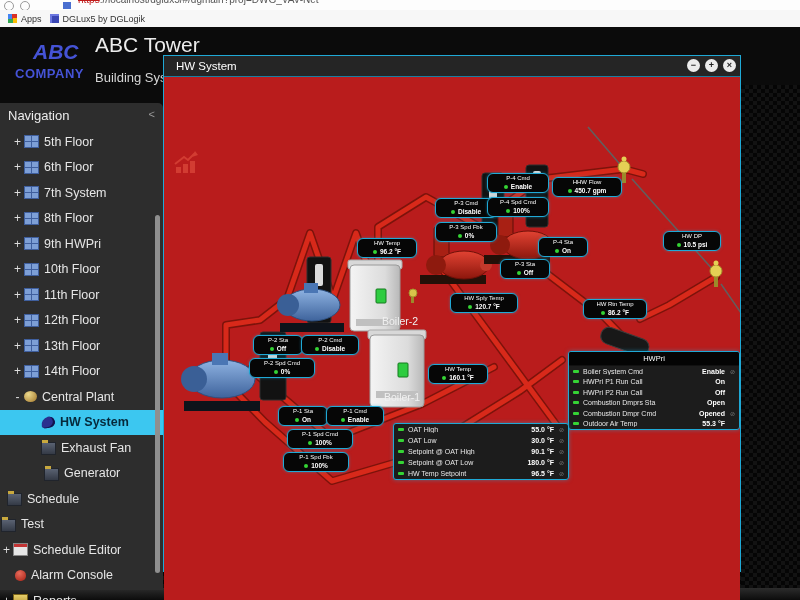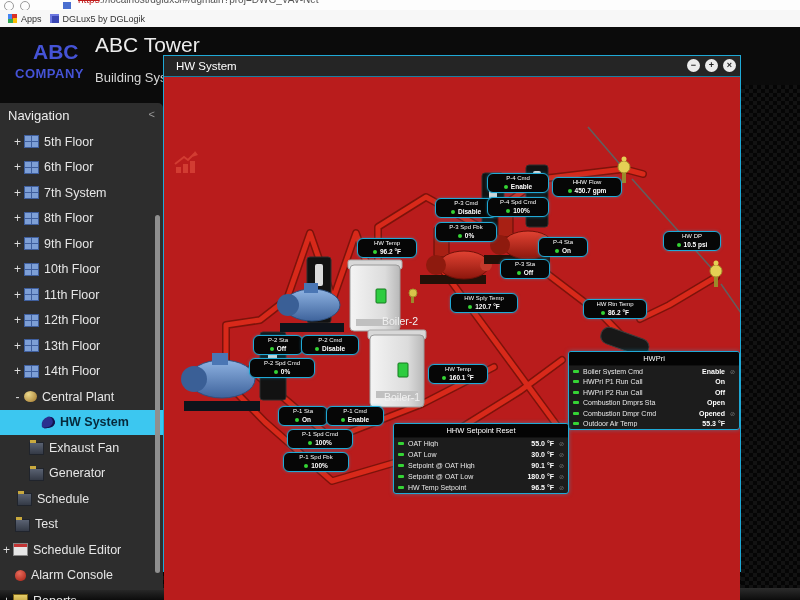--- a/index.html
+++ b/index.html
@@ -12,21 +12,21 @@
   .url-scheme{color:#c11c1c;text-decoration:line-through;}
   .nav-btn{position:absolute;top:1px;width:8px;height:8px;border-radius:50%;border:1.5px solid #9a9a9a;}
   .bookmarks{position:absolute;left:0;top:10px;width:800px;height:17px;background:#f7f7f7;
     border-bottom:6px solid #b91c1c;display:flex;align-items:center;font-size:9px;color:#333;}
   .bm{display:flex;align-items:center;margin-left:8px;}
   .bm-ico{width:9px;height:9px;margin-right:4px;flex:none;}
   .apps-ico{background:conic-gradient(#d93025 0 25%,#fbbc04 0 50%,#34a853 0 75%,#4285f4 0);}
   .dg-ico{background:#3a46b4;box-shadow:inset 2px 2px 0 #6b77e0;}
   
   .page-bg{position:absolute;left:0;top:27px;width:800px;height:573px;background:#0b0b0b;}
-  .logo1{position:absolute;left:33px;top:40px;font-size:21px;font-weight:bold;color:#4553d6;}
+  .logo1{position:absolute;left:33px;top:40px;font-size:21px;font-weight:bold;color:#4553d6;font-style:italic;}
   .logo2{position:absolute;left:15px;top:66px;font-size:13px;font-weight:bold;letter-spacing:.5px;color:#4553d6;text-align:right;}
   .app-title{position:absolute;left:95px;top:33px;font-size:21px;font-weight:400;color:#ececec;}
   .app-sub{position:absolute;left:95px;top:70px;font-size:13px;color:#d6d6d6;}
   
   .sidebar{position:absolute;left:0;top:103px;width:163px;height:487px;background:#2d2d2d;
     border-radius:0 5px 0 0;}
   .nav-head{height:24px;display:flex;align-items:center;color:#ececec;font-size:13px;padding-left:8px;}
   .nav-collapse{position:absolute;right:8px;top:5px;color:#999;font-size:11px;}
   .nav-list{padding-top:2px;}
   .nav-item{height:25.5px;display:flex;align-items:center;font-size:12.5px;color:#e6e6e6;cursor:default;}
@@ -138,21 +138,21 @@
           <span>7th System</span>
         </div>
       <div class="nav-item" style="padding-left:12px">
           <span class="exp">+</span>
           <span class="ico i-building"></span>
           <span>8th Floor</span>
         </div>
       <div class="nav-item" style="padding-left:12px">
           <span class="exp">+</span>
           <span class="ico i-building"></span>
-          <span>9th Floor</span>
+          <span>9th HWPri</span>
         </div>
       <div class="nav-item" style="padding-left:12px">
           <span class="exp">+</span>
           <span class="ico i-building"></span>
           <span>10th Floor</span>
         </div>
       <div class="nav-item" style="padding-left:12px">
           <span class="exp">+</span>
           <span class="ico i-building"></span>
           <span>11th Floor</span>
@@ -174,33 +174,33 @@
         </div>
       <div class="nav-item" style="padding-left:12px">
           <span class="exp">-</span>
           <span class="ico i-plant"></span>
           <span>Central Plant</span>
         </div>
       <div class="nav-item sel" style="padding-left:40px">
           <span class="ico i-hw"></span>
           <span>HW System</span>
         </div>
-      <div class="nav-item" style="padding-left:28px">
+      <div class="nav-item" style="padding-left:40px">
           <span class="ico i-folder"></span>
           <span>Exhaust Fan</span>
         </div>
-      <div class="nav-item" style="padding-left:28px">
+      <div class="nav-item" style="padding-left:43px">
           <span class="ico i-folder"></span>
           <span>Generator</span>
         </div>
-      <div class="nav-item" style="padding-left:16px">
+      <div class="nav-item" style="padding-left:6px">
           <span class="ico i-folder"></span>
           <span>Schedule</span>
         </div>
-      <div class="nav-item" style="padding-left:14px">
+      <div class="nav-item" style="">
           <span class="ico i-folder"></span>
           <span>Test</span>
         </div>
       <div class="nav-item" style="padding-left:1px">
           <span class="exp">+</span>
           <span class="ico i-cal"></span>
           <span>Schedule Editor</span>
         </div>
       <div class="nav-item" style="padding-left:14px">
           <span class="ico i-bell"></span>
@@ -548,21 +548,20 @@
         <div class="trow">
             <span class="bullet"></span>
             <span class="tl">Outdoor Air Temp</span>
             <span class="tv">55.3 °F</span>
             <span class="ovr"></span>
           </div>
       </div>
 
       
       <div class="dtable" style="left:229px;top:346px;width:174px">
-        <div class="dt-title">HHW Setpoint Reset</div>
         <div class="trow trow2">
             <span class="bullet"></span>
             <span class="tl">OAT High</span>
             <span class="tv">55.0 °F</span>
             <span class="ovr">⊘</span>
           </div>
         <div class="trow trow2">
             <span class="bullet"></span>
             <span class="tl">OAT Low</span>
             <span class="tv">30.0 °F</span>

